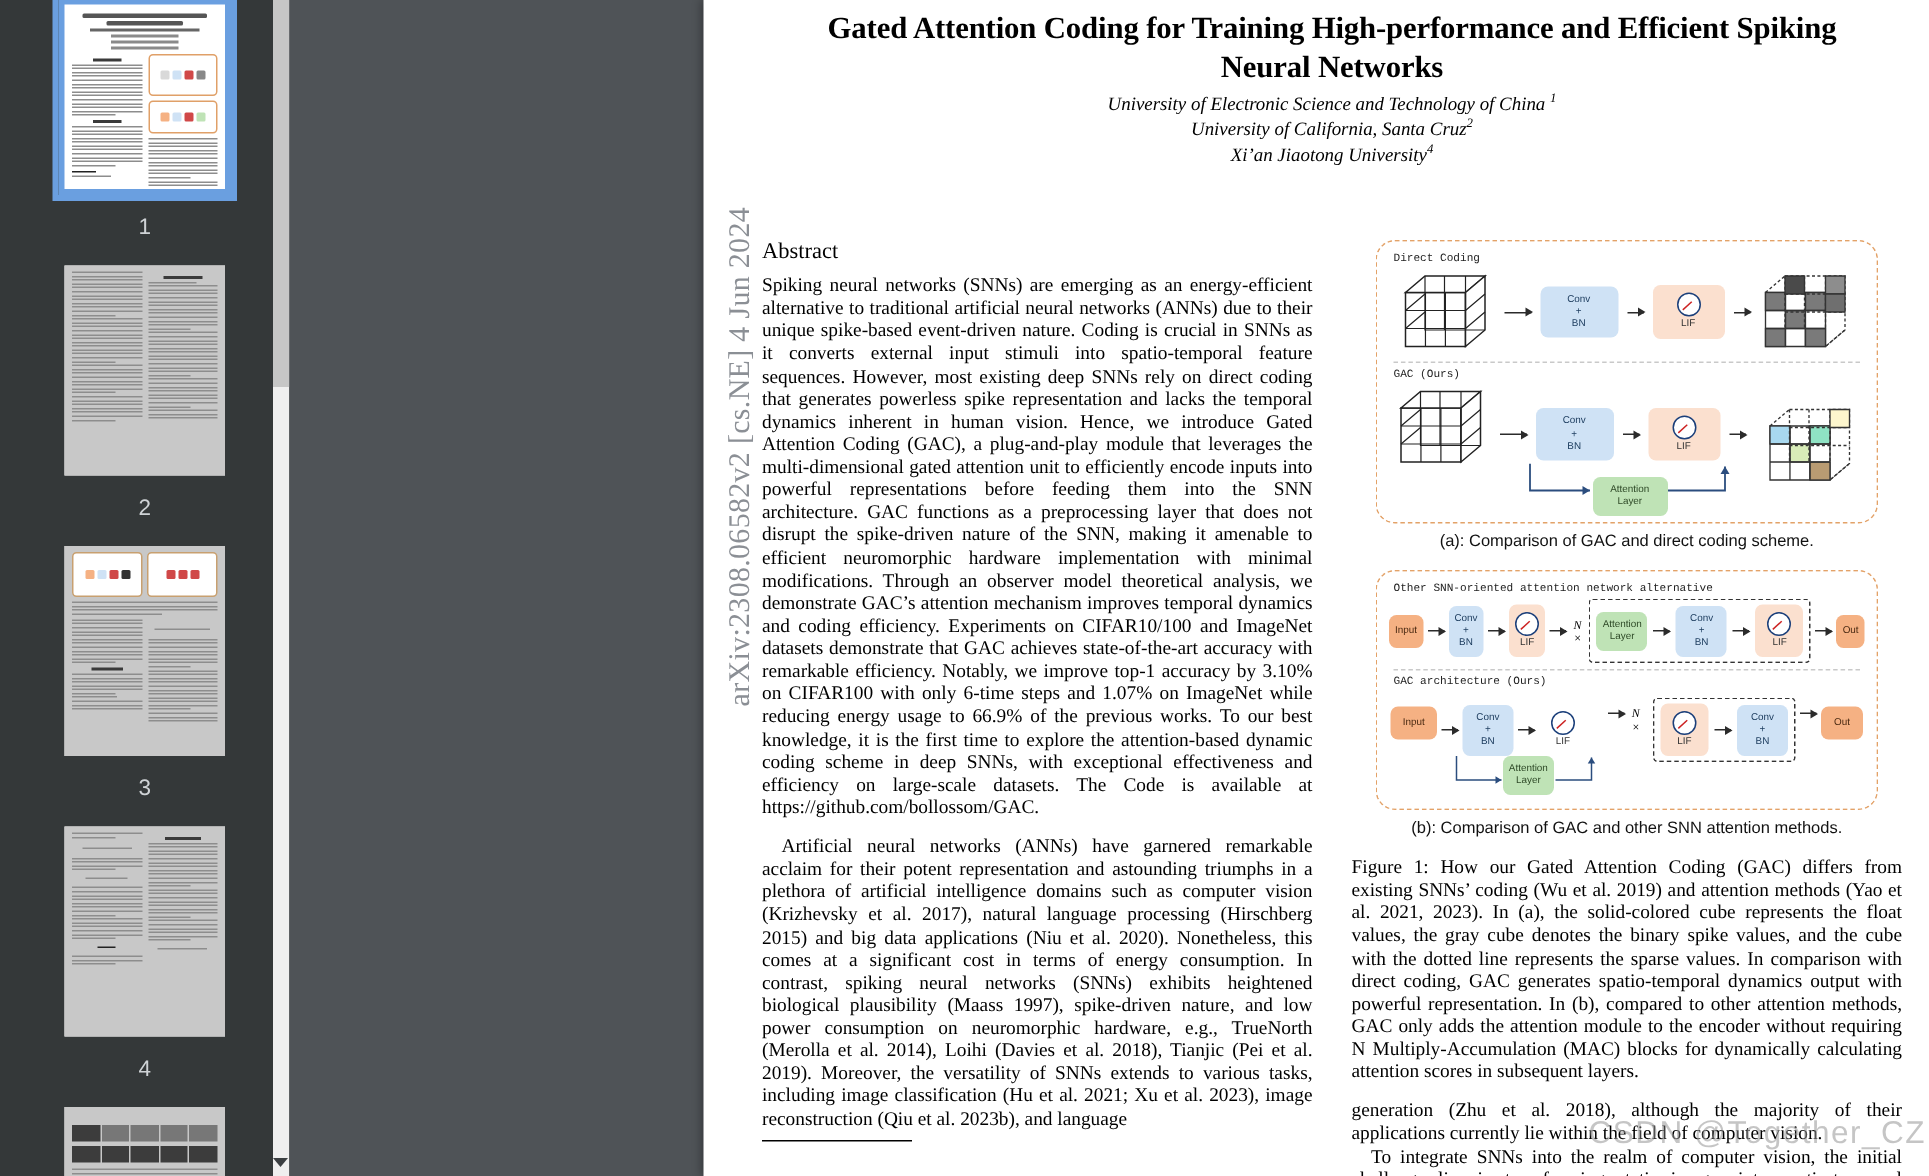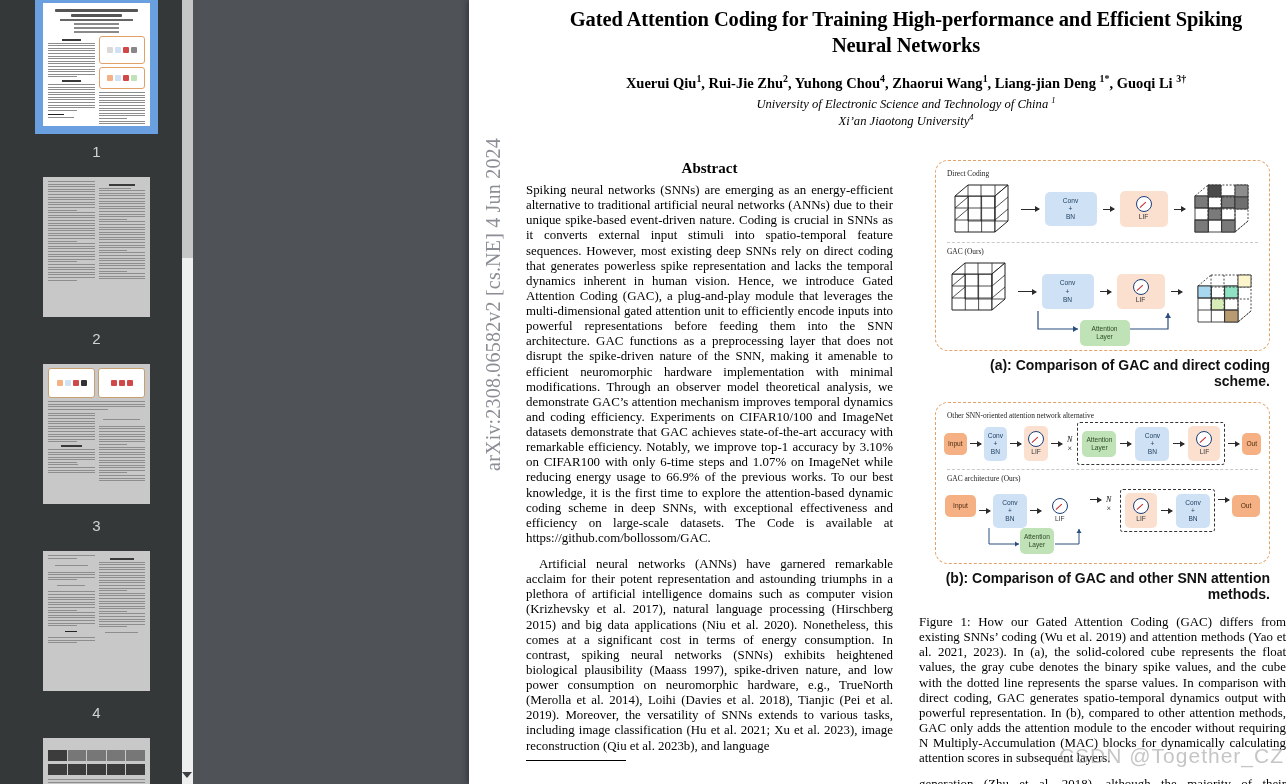--- a/index.html
+++ b/index.html
@@ -85,60 +85,60 @@
 
   
   .arxiv-stamp{
     position:absolute;left:13px;top:138px;
     width:28px;
     color:#8b8f95;font-family:"Liberation Serif",serif;font-size:20px;letter-spacing:.2px;
     writing-mode:vertical-rl;transform:rotate(180deg);
     white-space:nowrap;
   }
   .paper{
-    position:absolute;left:57px;top:0;width:760px;height:784px;
+    position:absolute;left:39px;top:0;width:760px;height:784px;
     color:#000;
   }
   .p-title{
     font-size:20.5px;font-weight:bold;text-align:center;line-height:1.28;
     margin:6px 28px 0 28px;letter-spacing:-.1px;
   }
   .p-authors{
     font-size:14.5px;font-weight:bold;text-align:center;margin-top:16px;line-height:1.3;
   }
   .p-affil{
     font-size:12.6px;text-align:center;line-height:1.34;margin-top:3px;font-style:italic;
   }
   sup{font-size:.68em;vertical-align:super;line-height:0;}
 
   .cols{position:absolute;top:160px;left:0;width:760px;display:flex;gap:26px;}
   .col{width:367px;}
   .h-center{
-    text-align:center;font-weight:bold;font-size:15px;margin-bottom:6px;
+    text-align:left;font-weight:normal;font-size:15px;margin-bottom:6px;
   }
   .body-t{
     font-size:12.9px;line-height:1.173;text-align:justify;
     text-justify:inter-word;hyphens:none;
   }
   .body-t.indent{text-indent:13px;}
   .gap{height:11px;}
   .fn-rule{width:100px;height:1px;background:#000;margin-top:6px;}
 
   
   .figbox{width:335px;margin:0 auto;}
   .fig-panel{
     border:1.4px dashed #e3a268;border-radius:13px;padding:7px 9px 5px 9px;
     background:#fff;box-sizing:border-box;
   }
   .fig-sublabel{
-    font-family:Liberation Serif, serif;font-size:7.4px;color:#222;margin:1px 0 2px 2px;
+    font-family:Liberation Mono, monospace;font-size:7.4px;color:#222;margin:1px 0 2px 2px;
   }
   .fig-caption-b{
-    font-family:"Liberation Sans",sans-serif;font-weight:bold;font-size:14px;
-    text-align:right;margin:6px 0 13px 0;color:#111;
+    font-family:"Liberation Sans",sans-serif;font-weight:normal;font-size:11px;
+    text-align:center;margin:6px 0 13px 0;color:#111;
   }
   .divider-dash{border-top:1px dashed #c9c9c9;margin:4px 2px;}
 
   .flowrow{display:flex;align-items:center;gap:6px;justify-content:center;}
   .cube{position:relative;width:64px;height:58px;}
   .cube svg{display:block;}
   .blk{
     font-family:"Liberation Sans",sans-serif;font-size:6.6px;text-align:center;
     border-radius:5px;padding:5px 4px;line-height:1.22;color:#1a3a5c;
   }
@@ -531,26 +531,24 @@
 
   <main class="viewer">
     <div class="page">
 
       <div class="arxiv-stamp">arXiv:2308.06582v2  [cs.NE]  4 Jun 2024</div>
 
       <div class="paper">
 
         <div class="p-title">Gated Attention Coding for Training High-performance and Efficient Spiking Neural Networks</div>
 
-        <div class="p-authors">
-          <span>Xuerui Qiu</span><sup>1</sup><span>, Rui-Jie Zhu</span><sup>2</sup><span>, Yuhong Chou</span><sup>4</sup><span>, Zhaorui Wang</span><sup>1</sup><span>, Liang-jian Deng </span><sup>1*</sup><span>, Guoqi Li </span><sup>3†</sup>
-        </div>
 
         <div class="p-affil">
           <div><span>University of Electronic Science and Technology of China </span><sup>1</sup></div>
+          <div><span>University of California, Santa Cruz</span><sup>2</sup></div>
           <div><span>Xi’an Jiaotong University</span><sup>4</sup></div>
         </div>
 
         <div class="cols">
 
           <div class="col">
             <div class="h-center">Abstract</div>
             <div class="body-t">Spiking neural networks (SNNs) are emerging as an energy-efficient alternative to traditional artificial neural networks (ANNs) due to their unique spike-based event-driven nature. Coding is crucial in SNNs as it converts external input stimuli into spatio-temporal feature sequences. However, most existing deep SNNs rely on direct coding that generates powerless spike representation and lacks the temporal dynamics inherent in human vision. Hence, we introduce Gated Attention Coding (GAC), a plug-and-play module that leverages the multi-dimensional gated attention unit to efficiently encode inputs into powerful representations before feeding them into the SNN architecture. GAC functions as a preprocessing layer that does not disrupt the spike-driven nature of the SNN, making it amenable to efficient neuromorphic hardware implementation with minimal modifications. Through an observer model theoretical analysis, we demonstrate GAC’s attention mechanism improves temporal dynamics and coding efficiency. Experiments on CIFAR10/100 and ImageNet datasets demonstrate that GAC achieves state-of-the-art accuracy with remarkable efficiency. Notably, we improve top-1 accuracy by 3.10% on CIFAR100 with only 6-time steps and 1.07% on ImageNet while reducing energy usage to 66.9% of the previous works. To our best knowledge, it is the first time to explore the attention-based dynamic coding scheme in deep SNNs, with exceptional effectiveness and efficiency on large-scale datasets. The Code is available at https://github.com/bollossom/GAC.</div>
             <div class="gap"></div>
             <div class="body-t indent">Artificial neural networks (ANNs) have garnered remarkable acclaim for their potent representation and astounding triumphs in a plethora of artificial intelligence domains such as computer vision (Krizhevsky et al. 2017), natural language processing (Hirschberg 2015) and big data applications (Niu et al. 2020). Nonetheless, this comes at a significant cost in terms of energy consumption. In contrast, spiking neural networks (SNNs) exhibits heightened biological plausibility (Maass 1997), spike-driven nature, and low power consumption on neuromorphic hardware, e.g., TrueNorth (Merolla et al. 2014), Loihi (Davies et al. 2018), Tianjic (Pei et al. 2019). Moreover, the versatility of SNNs extends to various tasks, including image classification (Hu et al. 2021; Xu et al. 2023), image reconstruction (Qiu et al. 2023b), and language</div>

